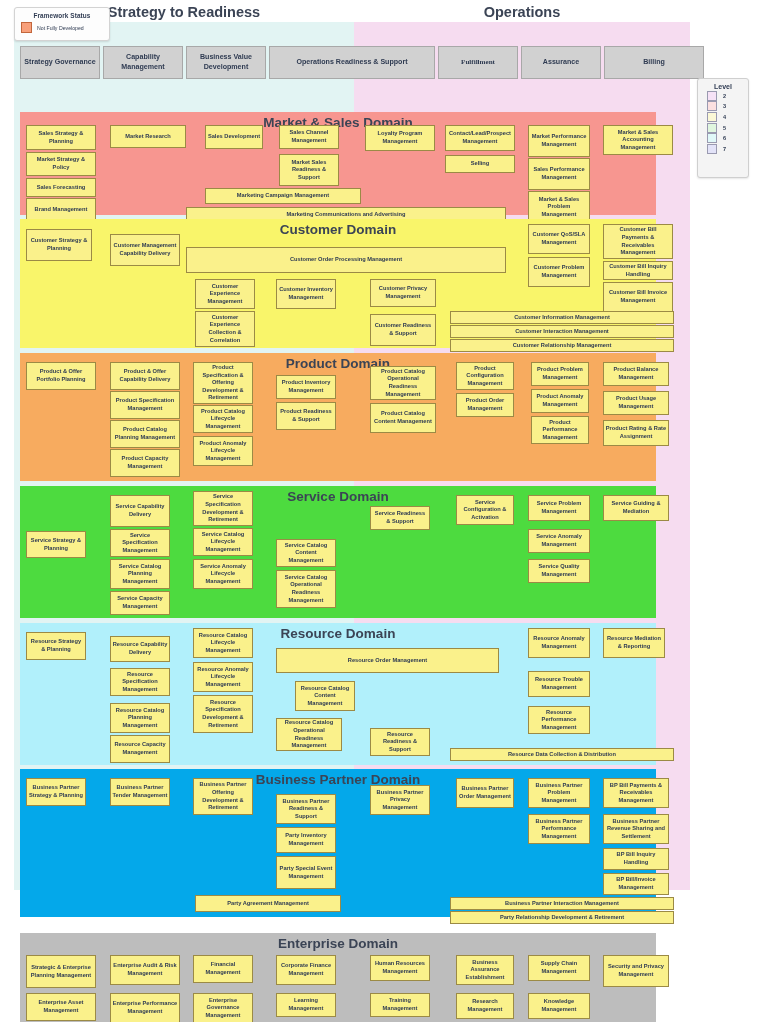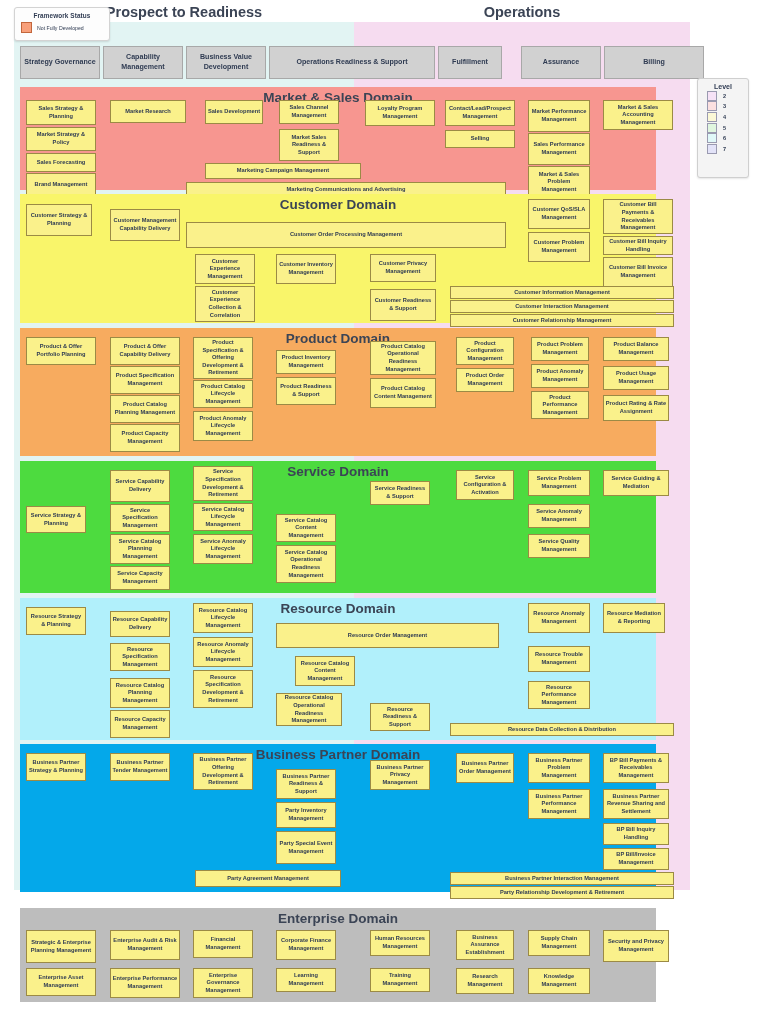--- a/index.html
+++ b/index.html
@@ -64,21 +64,21 @@
   .col-hdr {
     position: absolute; top: 46px; height: 33px;
     background: #d1d1d1; border: 1px solid #a8a8a8;
     display: flex; align-items: center; justify-content: center;
     text-align: center; font-size: 7.1px; font-weight: bold; color: #2f3b52;
     line-height: 1.28; padding: 0 2px;
   }
 
   
   .domain {
-    position: absolute; left: 20px; width: 636px;
+    position: absolute; left: 20px; width: 636px; margin-top: 25px;
   }
   .domain-title {
     position: absolute; right: 0; left: 0; top: 3px;
     text-align: center; font-size: 13.5px; font-weight: bold; color: #3b4455;
     pointer-events: none;
   }
   .domain.mkt   { background: #f79690; }
   .domain.cust  { background: #f9f56a; }
   .domain.prod  { background: #f7ab5f; }
   .domain.svc   { background: #4ddb3f; }
@@ -97,28 +97,28 @@
   }
   .pbox.wide { font-size: 5.7px; }
 </style>
 </head>
 <body>
 
 <div id="root">
 
   <div class="band-s2r"></div>
   <div class="band-ops"></div>
-  <div class="band-title s2r">Prospect to Readiness</div>
+  <div class="band-title s2r">Strategy to Readiness</div>
   <div class="band-title ops">Operations</div>
 
   <div class="col-hdr" style="left:20px;width:80px;">Strategy Governance</div>
   <div class="col-hdr" style="left:103px;width:80px;">Capability Management</div>
   <div class="col-hdr" style="left:186px;width:80px;">Business Value Development</div>
   <div class="col-hdr" style="left:269px;width:166px;">Operations Readiness &amp; Support</div>
-  <div class="col-hdr" style="left:438px;width:64px;">Fulfillment</div>
+  <div class="col-hdr" style="left:438px;width:80px;font-family:Liberation Serif, serif;">Fulfillment</div>
   <div class="col-hdr" style="left:521px;width:80px;">Assurance</div>
   <div class="col-hdr" style="left:604px;width:100px;">Billing</div>
 
   <div class="domain mkt" style="top: 87px; height: 103px; background: rgb(247, 150, 144);">
     <div class="domain-title">Market &amp; Sales Domain</div>
     <div class="pbox" style="left:6px;top:13px;width:70px;height:25px;">Sales Strategy &amp; Planning</div>
     <div class="pbox" style="left:6px;top:40px;width:70px;height:24px;">Market Strategy &amp; Policy</div>
     <div class="pbox" style="left:6px;top:66px;width:70px;height:19px;">Sales Forecasting</div>
     <div class="pbox" style="left:6px;top:86px;width:70px;height:23px;">Brand Management</div>
     <div class="pbox" style="left:90px;top:13px;width:76px;height:23px;">Market Research</div>

